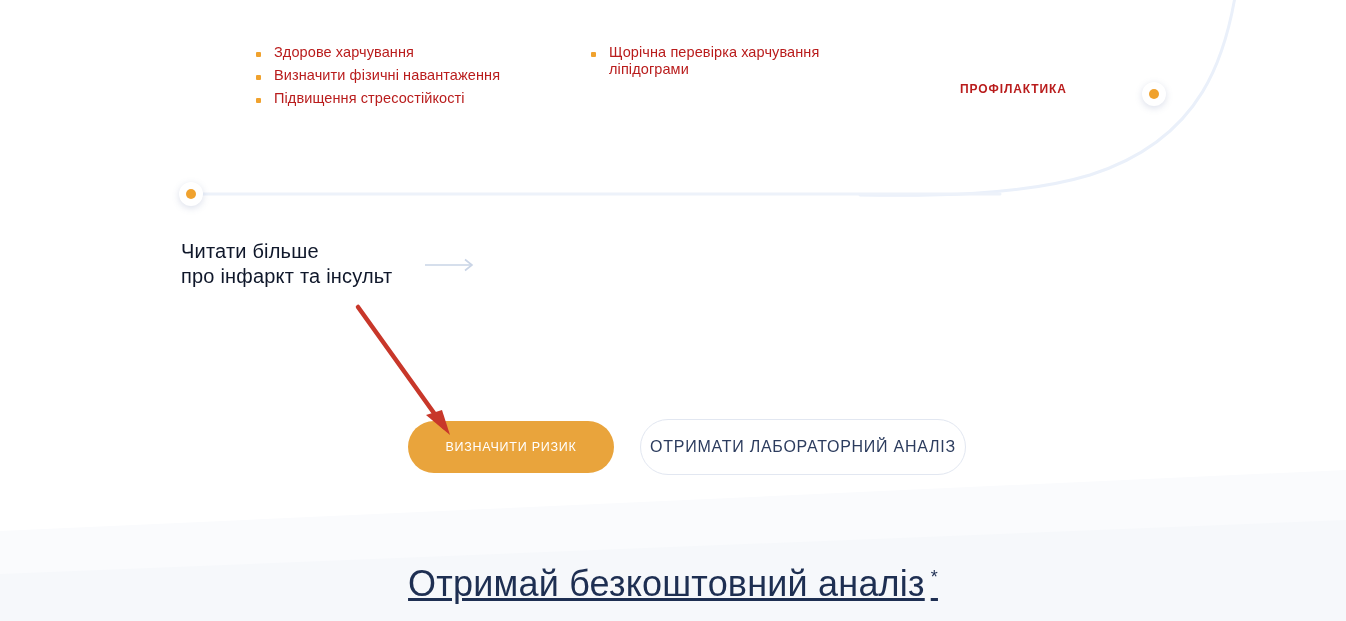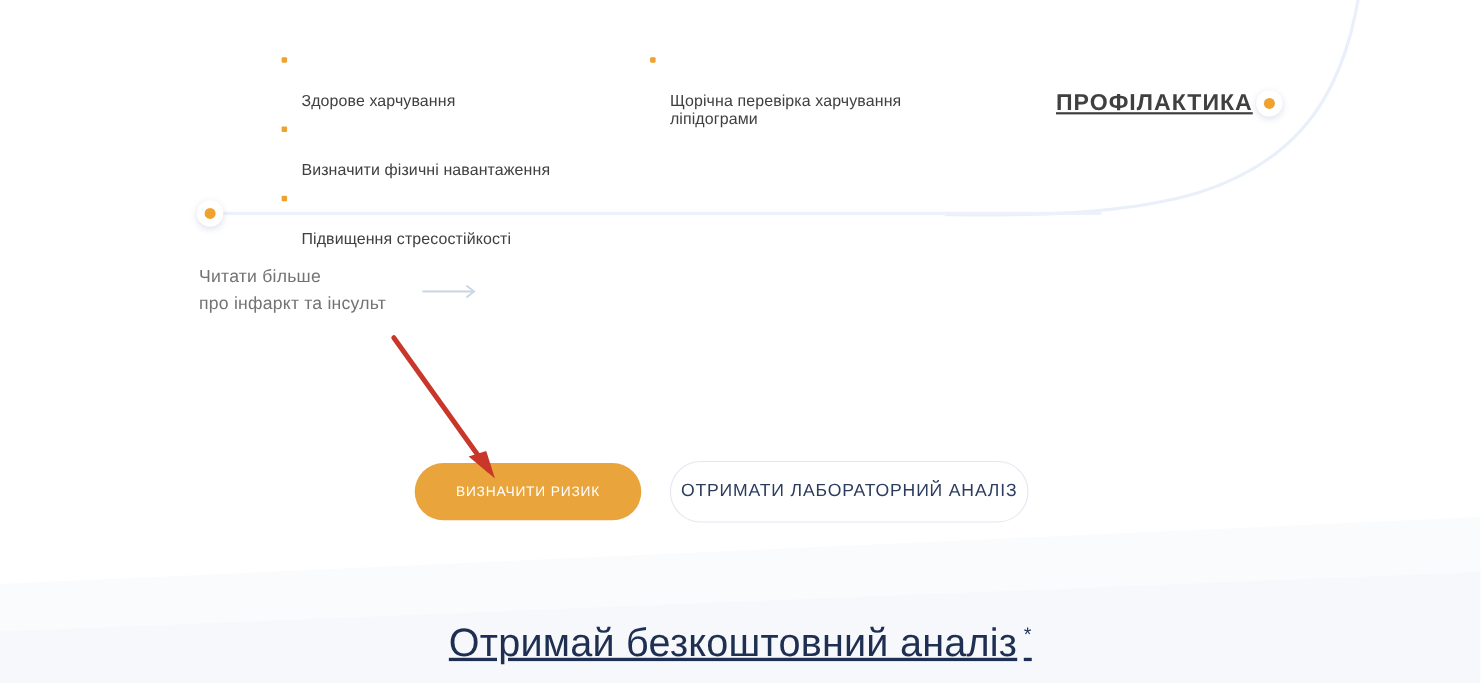--- a/index.html
+++ b/index.html
@@ -59,39 +59,37 @@
   .bullet-dot {
     width: 5px;
     height: 5px;
     background: #F0A22E;
     border-radius: 1px;
     margin-top: 8px;
     margin-right: 13px;
     flex: 0 0 auto;
   }
   .bullet-text {
-    color: #404040;
+    color: #b91c1c;
     font-size: 14.5px;
     line-height: 17px;
     letter-spacing: 0.1px;
     font-weight: 400;
-    margin-top: 40px;
   }
 
   
   .prevention-label {
     position: absolute;
     left: 960px;
     top: 82px;
-    color: #404040;
-    font-size: 21px;
+    color: #b91c1c;
+    font-size: 12px;
     font-weight: bold;
     letter-spacing: 0.9px;
     white-space: nowrap;
-    text-decoration: underline;
   }
 
   
   .node-dot {
     position: absolute;
     width: 24px;
     height: 24px;
     border-radius: 50%;
     background: #ffffff;
     box-shadow: 0 2px 7px rgba(90,110,160,0.22);
@@ -112,36 +110,36 @@
   
   .readmore {
     position: absolute;
     left: 181px;
     top: 239px;
     display: flex;
     flex-direction: row;
     align-items: center;
   }
   .readmore-text {
-    color: #737373;
-    font-size: 16px;
+    color: #0f172a;
+    font-size: 20px;
     line-height: 25px;
     letter-spacing: 0.2px;
     white-space: pre-line;
   }
   .readmore-arrow {
     margin-left: 32px;
     margin-top: 2px;
     flex: 0 0 auto;
   }
 
   
   .btn-row {
     position: absolute;
-    left: 377px;
+    left: 408px;
     top: 419px;
     display: flex;
     flex-direction: row;
     align-items: center;
   }
   .btn {
     border: none;
     cursor: pointer;
     font-family: "Liberation Sans", sans-serif;
     display: flex;

